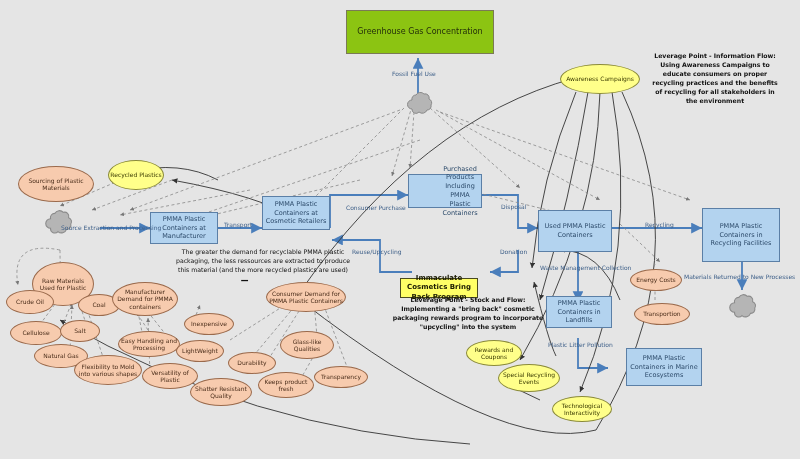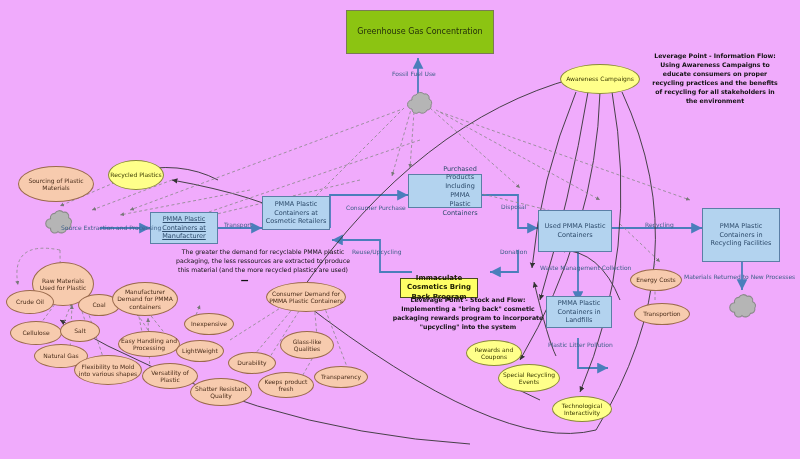--- a/index.html
+++ b/index.html
@@ -1,19 +1,19 @@
 <!DOCTYPE html>
 <html><head>
 <meta charset="utf-8">
 <title>PMMA Plastic Systems Diagram</title>
 <style>
   html,body{margin:0;padding:0;background:#ffffff;}
   #stage{
     position:relative;width:800px;height:459px;overflow:hidden;
-    background:#f0abfc;
+    background:#e5e5e5;
     font-family:"DejaVu Sans","Liberation Sans",sans-serif;
   }
   #edges{position:absolute;left:0;top:0;width:800px;height:459px;}
   .node{position:absolute;box-sizing:border-box;display:flex;align-items:center;justify-content:center;text-align:center;}
   .box{
     background:#b3d3ef;border:1px solid #5b7fa6;color:#2d4b6b;
     font-size:6.5px;line-height:1.35;padding:2px;
   }
   .box-yellow{
     background:#ffff66;border:1px solid #4a4a1f;color:#1a1a00;
@@ -117,21 +117,21 @@
       <path d="M620,224 L660,262"></path>
       <path d="M655,264 L650,278"></path>
       <path d="M655,300 L655,282"></path>
     </g>
   </svg>
 
   <div class="node box-green" style="left:346px;top:10px;width:148px;height:44px;">
     <span>Greenhouse Gas Concentration</span>
   </div>
 
-  <div class="node box" style="left:150px;top:212px;width:68px;height:32px;text-decoration:underline;">
+  <div class="node box" style="left:150px;top:212px;width:68px;height:32px;">
     <span>PMMA Plastic Containers at Manufacturer</span>
   </div>
 
   <div class="node box" style="left:262px;top:196px;width:68px;height:34px;">
     <span>PMMA Plastic Containers at Cosmetic Retailers</span>
   </div>
 
   <div class="node box" style="left:408px;top:174px;width:74px;height:34px;padding-left:32px;">
     <span>Purchased Products Including PMMA Plastic Containers</span>
   </div>
@@ -145,20 +145,23 @@
   </div>
 
   <div class="node box" style="left:702px;top:208px;width:78px;height:54px;">
     <span>PMMA Plastic Containers in Recycling Facilities</span>
   </div>
 
   <div class="node box" style="left:546px;top:296px;width:66px;height:32px;">
     <span>PMMA Plastic Containers in Landfills</span>
   </div>
 
+  <div class="node box" style="left:626px;top:348px;width:76px;height:38px;">
+    <span>PMMA Plastic Containers in Marine Ecosystems</span>
+  </div>
 
   <div class="node oval oval-orange" style="left:18px;top:166px;width:76px;height:36px;">
     <span>Sourcing of Plastic Materials</span>
   </div>
 
   <div class="node oval oval-orange" style="left:32px;top:262px;width:62px;height:44px;">
     <span>Raw Materials Used for Plastic</span>
   </div>
 
   <div class="node oval oval-orange" style="left:6px;top:290px;width:48px;height:24px;">

